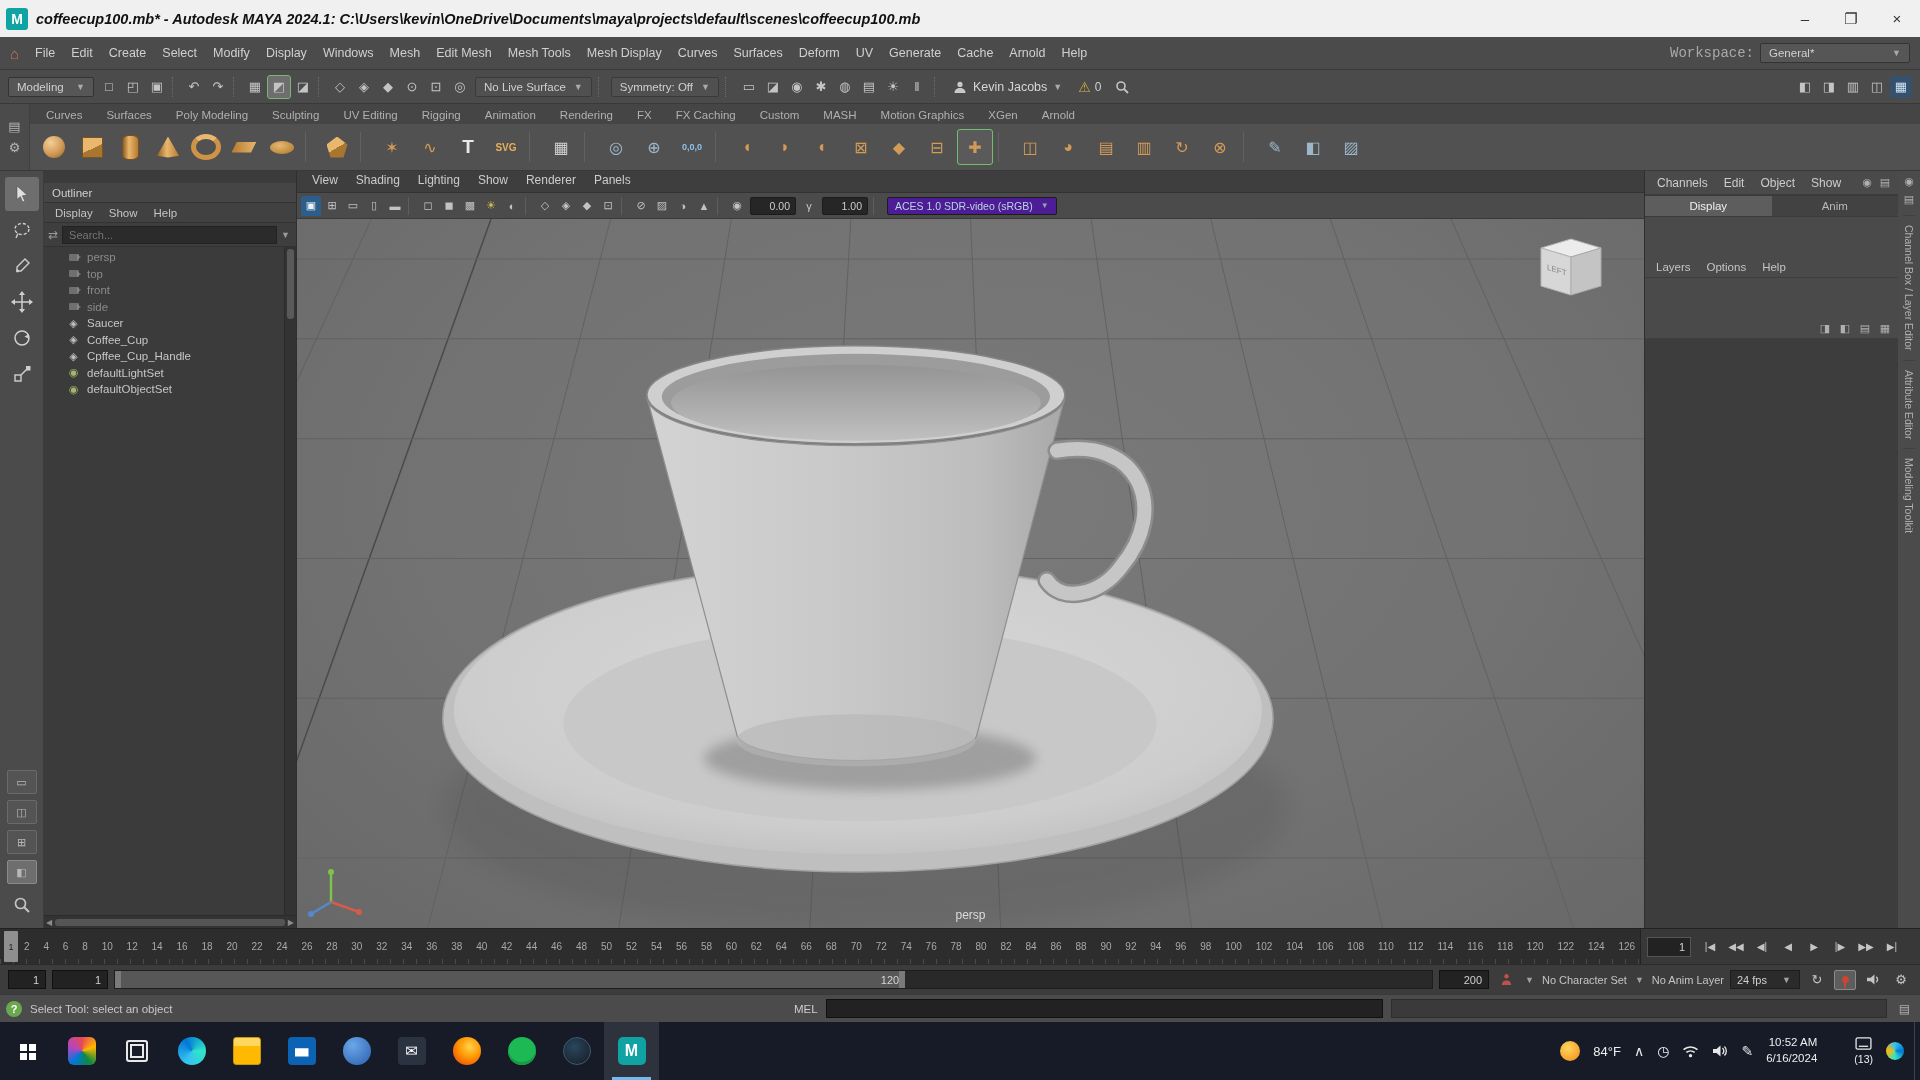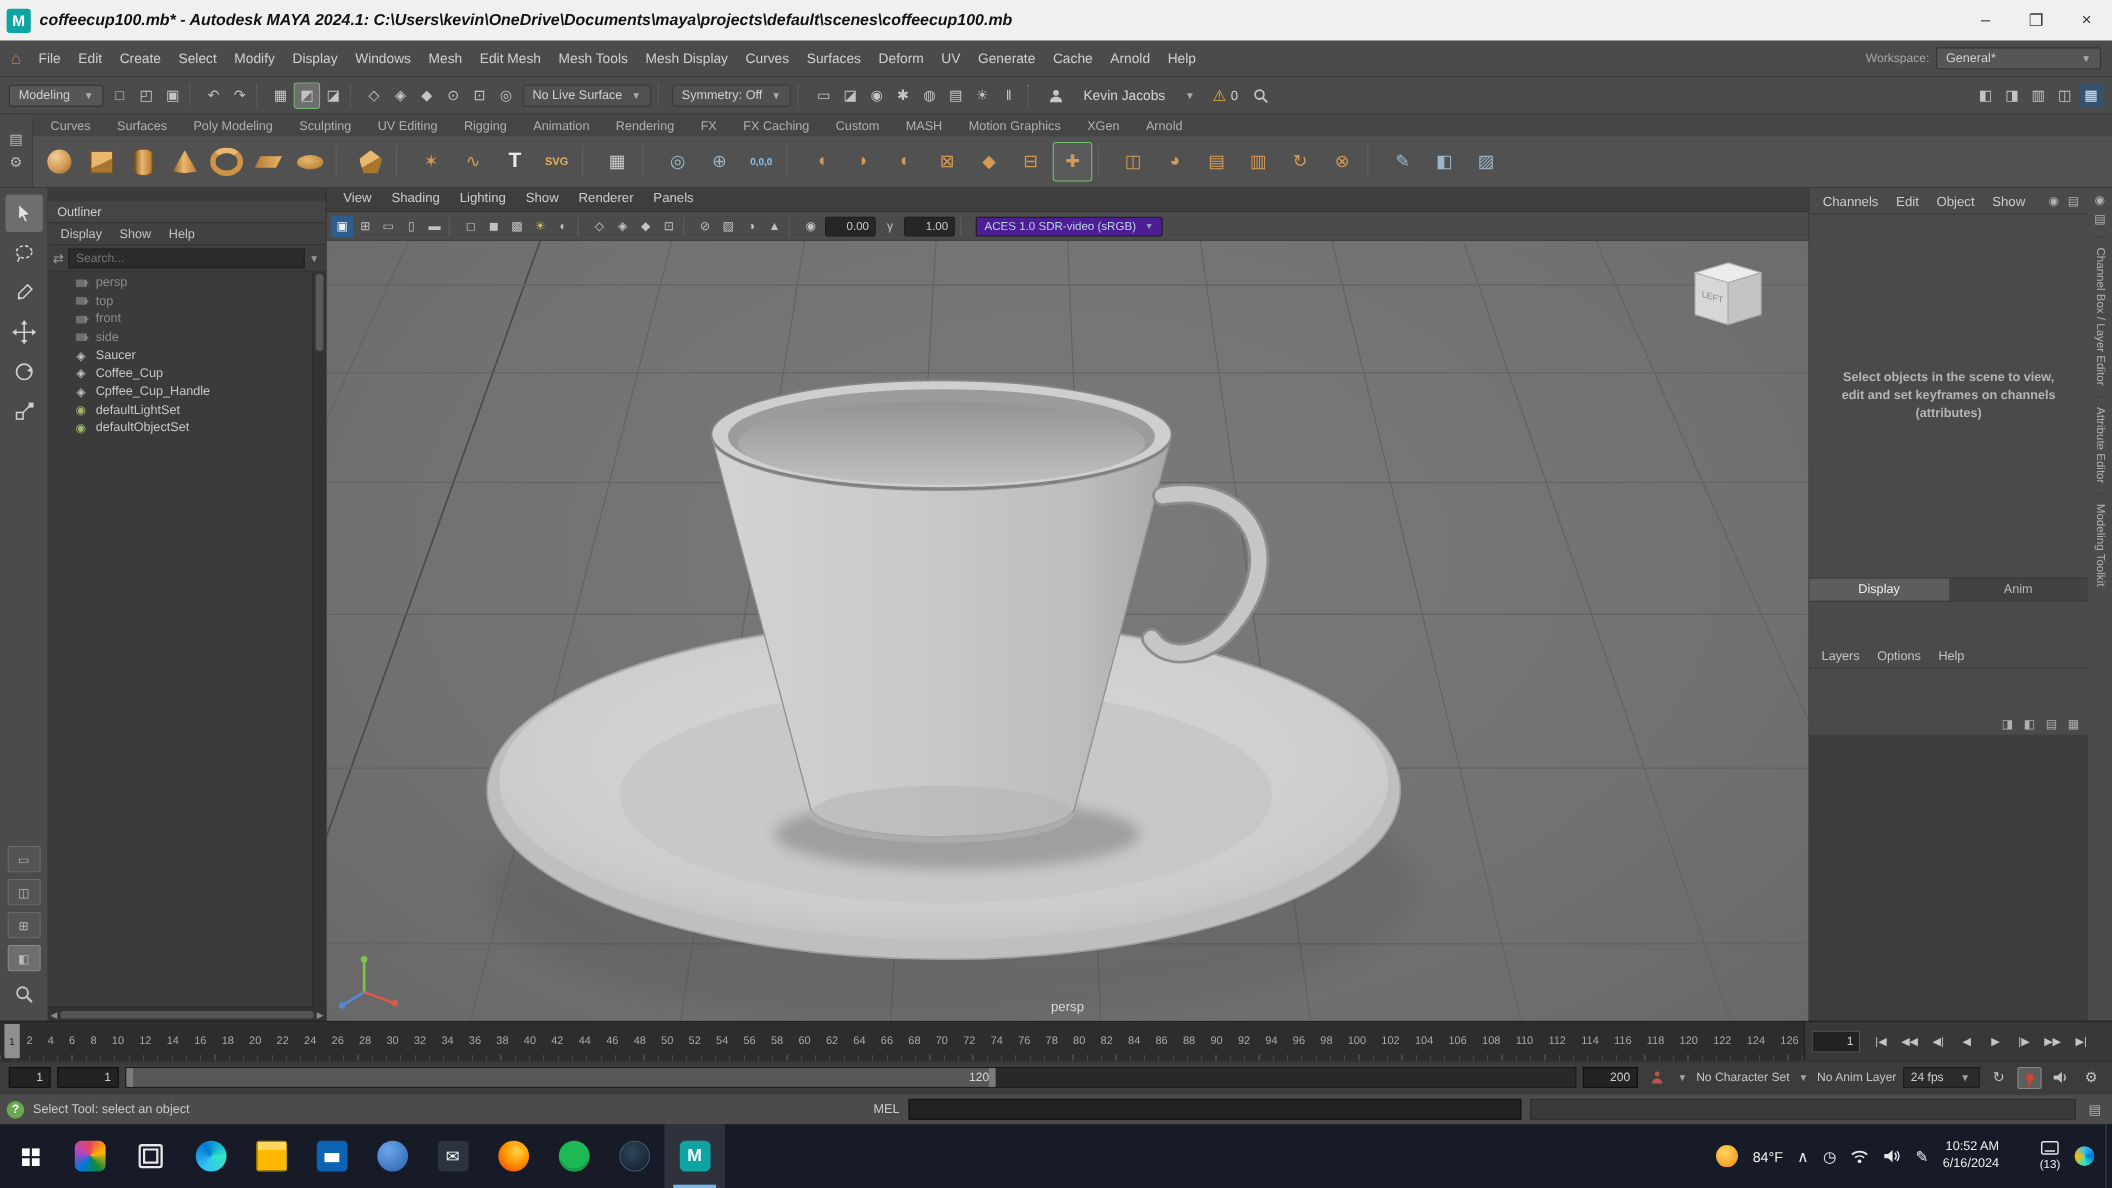--- a/index.html
+++ b/index.html
@@ -13,34 +13,34 @@
   .tb-controls { display:flex; height:100%; }
   .tb-btn { width:46px; height:100%; display:flex; align-items:center; justify-content:center; font-size:15px; color:#333; }
 
   
   .menu-bar { height:33px; background:#4b4b4b; border-bottom:1px solid #3a3a3a; display:flex; align-items:center; flex:none; font-size:12.5px; }
   .mb-home { color:#cc7755; font-size:15px; padding:0 8px 0 10px; }
   .mb-items { display:flex; }
   .menu-item { padding:4px 8px; color:#d0d0d0; white-space:nowrap; }
   .mb-spacer { flex:1; }
   .mb-workspace { display:flex; align-items:center; gap:6px; padding-right:10px; }
-  .mb-ws-label { color:#a8a8a8; font-size:11px; }
+  .mb-ws-label { color:#a8a8a8; font-size:14px;font-family:Liberation Mono, monospace; }
   .drop { background:#565656; border:1px solid #333; border-radius:2px; padding:3px 8px; display:flex; align-items:center; gap:8px; color:#d0d0d0; font-size:11.5px; white-space:nowrap; }
   .drop .arr { color:#aaa; font-size:9px; }
   .mb-ws-drop { min-width:150px; justify-content:space-between; }
 
   
   .status-line { height:34px; background:#4b4b4b; border-bottom:1px solid #393939; display:flex; align-items:center; gap:4px; padding:0 8px; flex:none; }
   .sl-group { display:flex; align-items:center; gap:2px; }
   .sl-icon { width:22px; height:22px; display:flex; align-items:center; justify-content:center; font-size:13px; color:#c4c4c4; border-radius:2px; }
   .sl-icon.sl-sep { width:7px; color:transparent; border-left:1px dotted #6a6a6a; height:20px; border-radius:0; margin:0 2px; }
   .sl-icon.sl-active { background:#6e6e6e; outline:1px solid #7ab87a; }
   .sl-icon.sl-blue { background:#35516b; color:#cfe3f5; }
   .sl-label-drop { background:#505050; border:1px solid #3a3a3a; }
-  .sl-user { display:flex; align-items:center; gap:18px; padding:0 6px; font-size:12.5px; color:#d6d6d6; }
+  .sl-user { display:flex; align-items:center; gap:6px; padding:0 6px; font-size:12.5px; color:#d6d6d6; }
   .warn { display:flex; align-items:center; gap:4px; font-size:12px; color:#d0d0d0; padding:0 6px; }
   .warn .tri { color:var(--warning-yellow); font-size:14px; }
   .sl-spacer { flex:1; }
 
   
   .shelf { flex:none; display:flex; background:#4b4b4b; border-bottom:1px solid #393939; }
   .shelf-gutter { width:30px; display:flex; flex-direction:column; align-items:center; justify-content:center; gap:6px; border-right:1px solid #404040; color:#b5b5b5; font-size:13px; }
   .shelf-body { flex:1; display:flex; flex-direction:column; min-width:0; }
   .shelf-tabs { height:20px; display:flex; align-items:flex-end; padding-left:4px; font-size:11.5px; background:#454545; }
   .shelf-tab { padding:2px 12px 3px; color:#b0b0b0; white-space:nowrap; }
@@ -667,23 +667,20 @@
           <span class="m">Edit</span>
           <span class="m">Object</span>
           <span class="m">Show</span>
         </div>
       <span class="sp"></span>
       <div style="display:flex;">
 
       <span class="hic">◉</span>
           <span class="hic">▤</span>
         </div>
-    </div>
-    <div class="cb-empty">
-      <div>Select objects in the scene to view, edit and set keyframes on channels (attributes)</div>
     </div>
     <div class="cb-tabs">
 
     <div class="cb-tab active">Display</div>
         <div class="cb-tab">Anim</div>
       </div>
     <div class="cb-row">
 
     <span class="m">Layers</span>
         <span class="m">Options</span>

